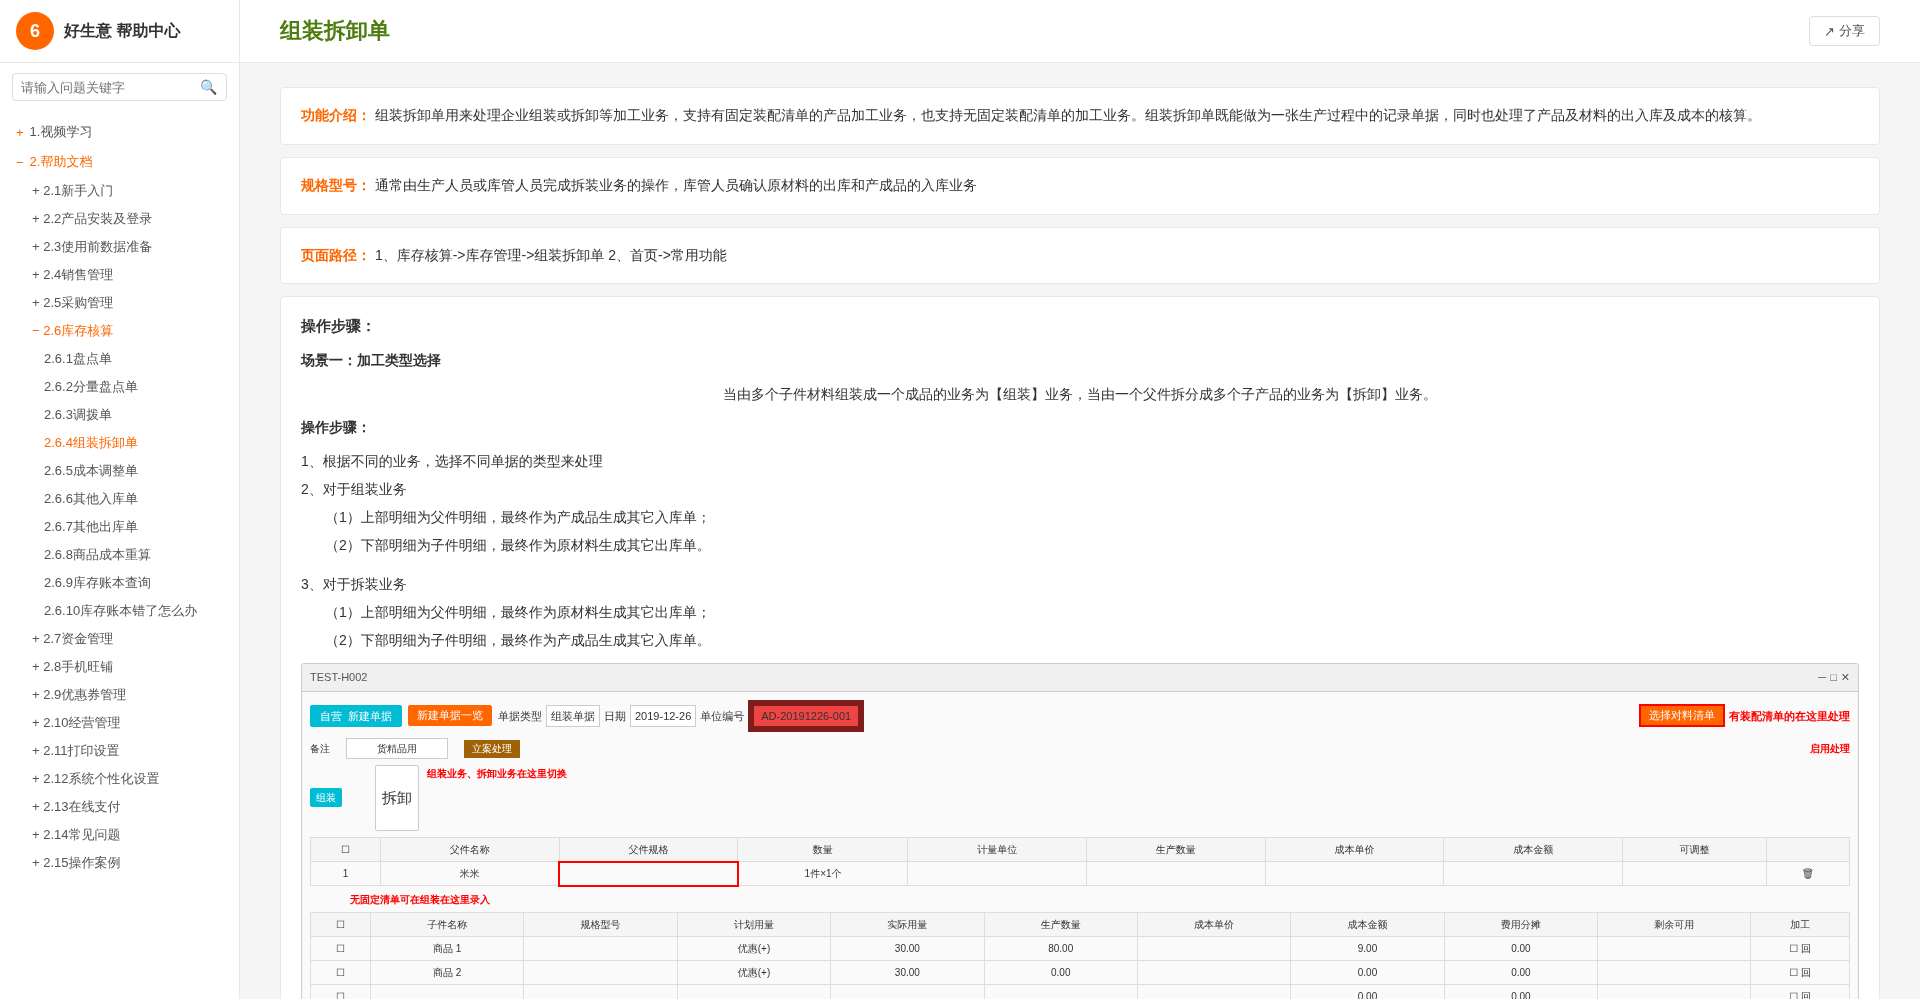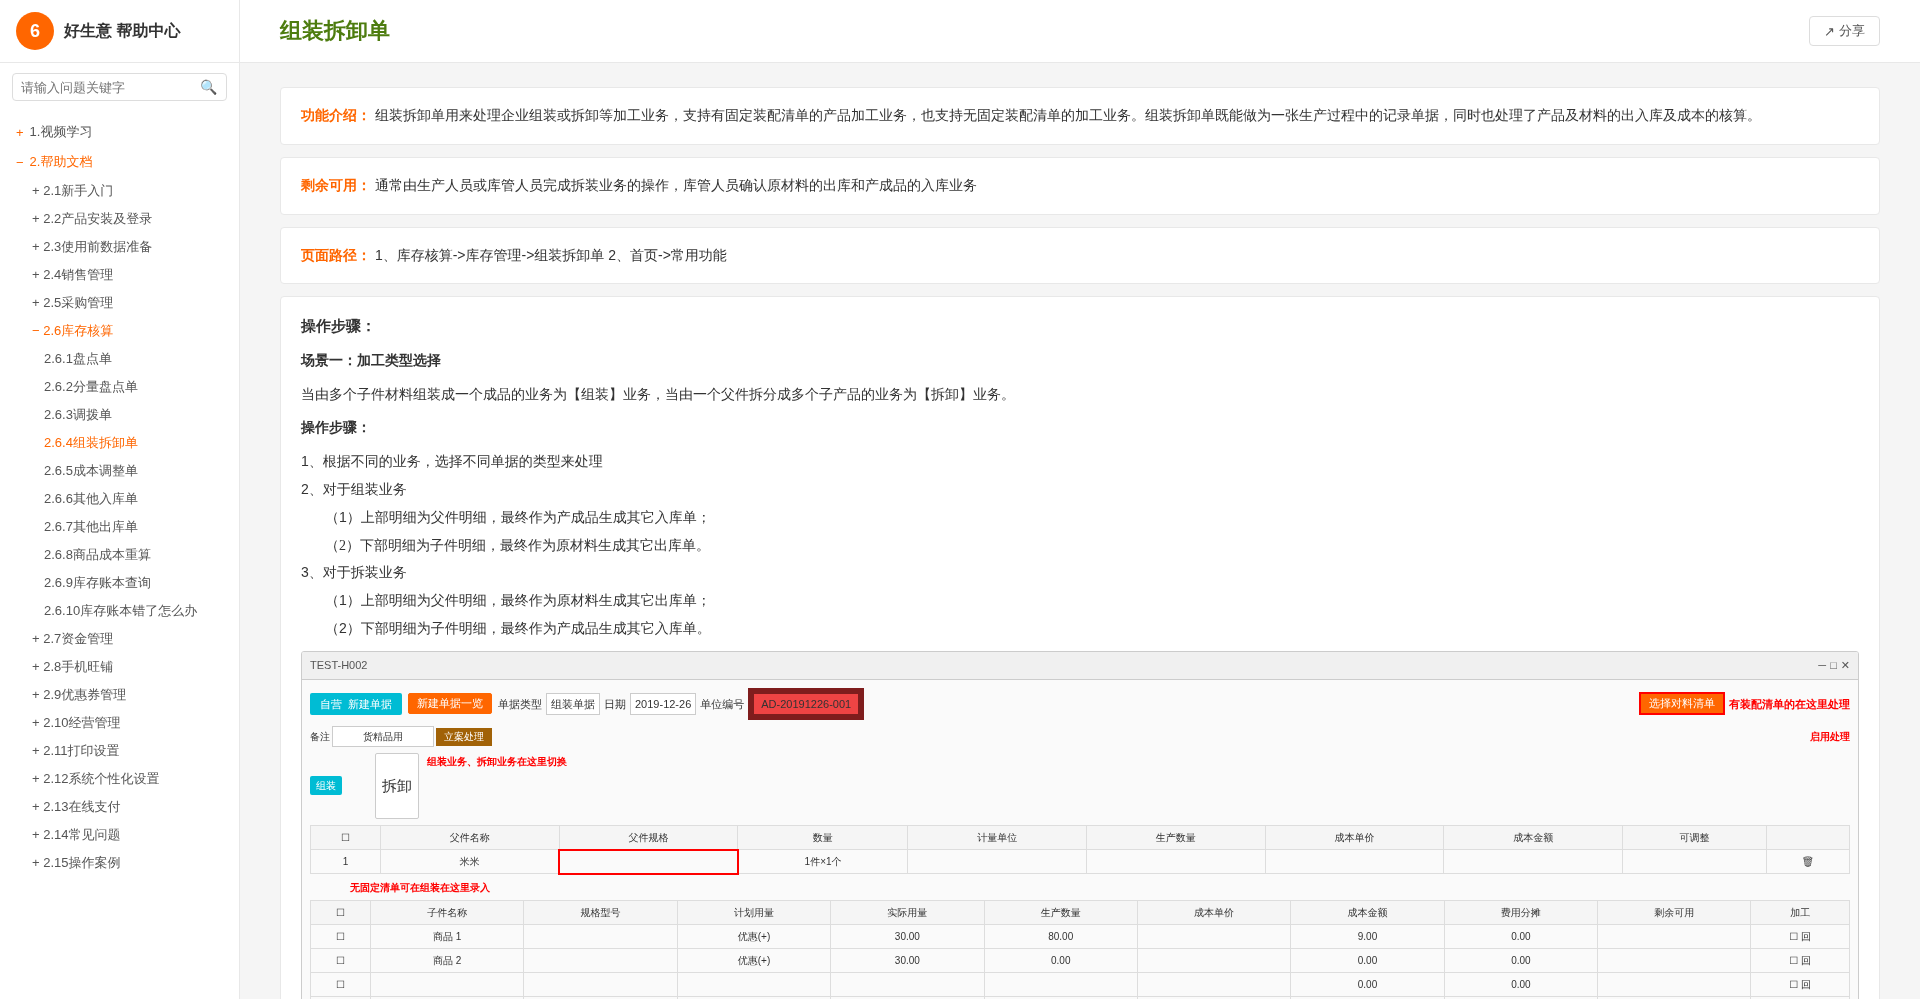--- a/index.html
+++ b/index.html
@@ -320,54 +320,54 @@
   </div>
 
   <div id="main-content">
 
     <div class="content-card">
       <span class="highlight">功能介绍：</span>
       <span>组装拆卸单用来处理企业组装或拆卸等加工业务，支持有固定装配清单的产品加工业务，也支持无固定装配清单的加工业务。组装拆卸单既能做为一张生产过程中的记录单据，同时也处理了产品及材料的出入库及成本的核算。</span>
     </div>
 
     <div class="content-card">
-      <span class="highlight">剩余可用：</span>
+      <span class="highlight">规格型号：</span>
       <span>通常由生产人员或库管人员完成拆装业务的操作，库管人员确认原材料的出库和产成品的入库业务</span>
     </div>
 
     <div class="content-card">
       <span class="highlight">页面路径：</span>
       <span>1、库存核算-&gt;库存管理-&gt;组装拆卸单 2、首页-&gt;常用功能</span>
     </div>
 
     <div class="content-card">
       <div class="section-title">操作步骤：</div>
 
       <div style="margin-bottom:10px;">
         <strong>场景一：加工类型选择</strong>
       </div>
-      <div style="margin-bottom:10px;">
+      <div style="margin-bottom:10px;text-align:center;">
         <span>当由多个子件材料组装成一个成品的业务为【组装】业务，当由一个父件拆分成多个子产品的业务为【拆卸】业务。</span>
       </div>
 
       <div style="margin-bottom:10px;">
         <strong>操作步骤：</strong>
       </div>
 
       <div class="step-list">
         <div style="margin-bottom:4px;">
           <span>1、根据不同的业务，选择不同单据的类型来处理</span>
         </div>
         <div style="margin-bottom:4px;">
           <span>2、对于组装业务</span>
         </div>
         <div class="sub-step" style="margin-bottom:4px;">
           <span>（1）上部明细为父件明细，最终作为产成品生成其它入库单；</span>
         </div>
-        <div class="sub-step" style="margin-bottom:4px;font-family:Liberation Serif, serif;">
+        <div class="sub-step" style="margin-bottom:16px;">
           <span>（2）下部明细为子件明细，最终作为原材料生成其它出库单。</span>
         </div>
         <div style="margin-bottom:4px;">
           <span>3、对于拆装业务</span>
         </div>
         <div class="sub-step" style="margin-bottom:4px;">
           <span>（1）上部明细为父件明细，最终作为原材料生成其它出库单；</span>
         </div>
         <div class="sub-step" style="margin-bottom:4px;">
           <span>（2）下部明细为子件明细，最终作为产成品生成其它入库单。</span>
@@ -404,21 +404,21 @@
             <div style="flex:1;"></div>
             <div style="display:flex;align-items:center;gap:4px;">
               <button style="background:#f60;color:#fff;border:none;padding:2px 8px;font-size:11px;cursor:pointer;border:2px solid red;">
                 <span>选择对料清单</span>
               </button>
               <span style="color:red;font-size:11px;font-weight:bold;">有装配清单的在这里处理</span>
             </div>
           </div>
 
           <div style="display:flex;align-items:center;margin-bottom:6px;gap:10px;">
-            <div style="display:flex;align-items:center;gap:2px;">
+            <div style="display:flex;align-items:center;gap:16px;">
               <span style="font-size:10px;">备注</span>
               <span style="border:1px solid #ccc;padding:1px 30px;background:#fff;font-size:10px;">货精品用</span>
               <button style="background:#a16207;color:#fff;border:none;padding:2px 8px;font-size:10px;cursor:pointer;">
                 <span>立案处理</span>
               </button>
             </div>
             <div style="flex:1;"></div>
             <div style="display:flex;align-items:center;gap:3px;">
               <span style="color:red;font-size:10px;font-weight:bold;">启用处理</span>
             </div>

